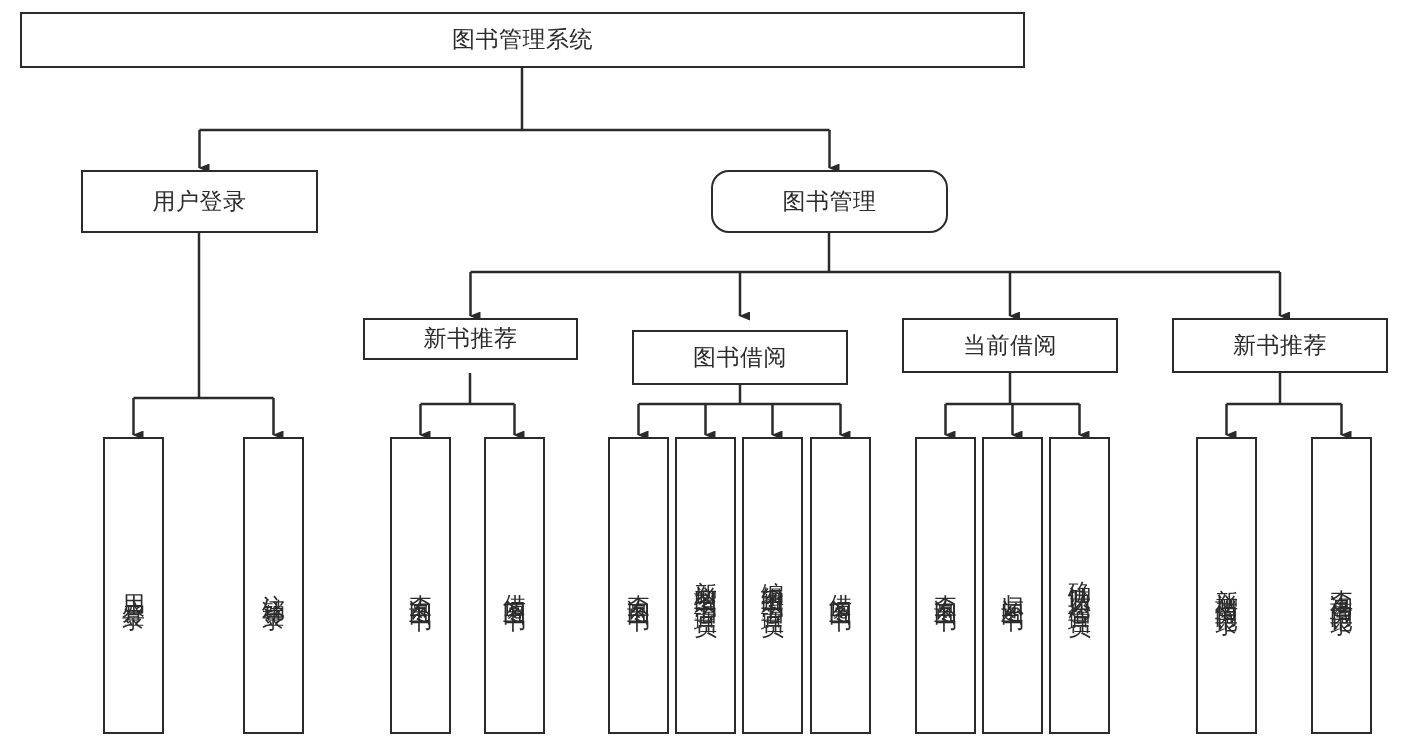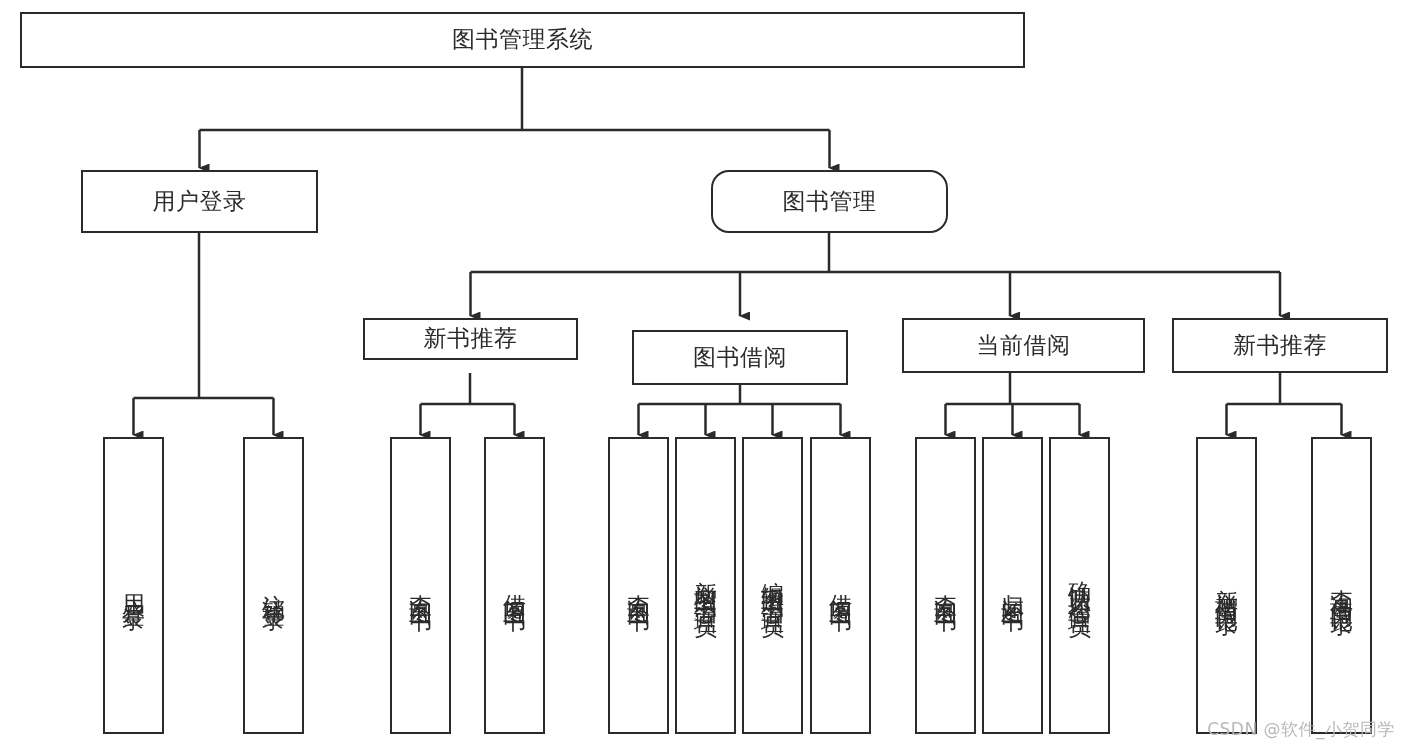--- a/index.html
+++ b/index.html
@@ -125,21 +125,21 @@
       </div>
       <div class="node horizontal" style="left: 711px; top: 170px; width: 237px; height: 63px; border-radius: 18px;">
         <span class="node-label">图书管理</span>
       </div>
       <div class="node horizontal" style="left: 363px; top: 318px; width: 215px; height: 42px;">
         <span class="node-label">新书推荐</span>
       </div>
       <div class="node horizontal" style="left: 632px; top: 318px; width: 216px; height: 55px; margin-top: 12px;">
         <span class="node-label">图书借阅</span>
       </div>
-      <div class="node horizontal" style="left: 902px; top: 318px; width: 243px; height: 55px;">
+      <div class="node horizontal" style="left: 902px; top: 318px; width: 216px; height: 55px;">
         <span class="node-label">当前借阅</span>
       </div>
       <div class="node horizontal" style="left: 1172px; top: 318px; width: 216px; height: 55px;">
         <span class="node-label">新书推荐</span>
       </div>
       <div class="node vertical" style="left: 103px; top: 437px; width: 61px; height: 297px;">
         <span class="node-label">用户登录</span>
       </div>
       <div class="node vertical" style="left: 243px; top: 437px; width: 61px; height: 297px;">
         <span class="node-label">注销登录</span>
@@ -172,14 +172,13 @@
         <span class="node-label">确认归还（管理员）</span>
       </div>
       <div class="node vertical" style="left: 1196px; top: 437px; width: 61px; height: 297px;">
         <span class="node-label">新增借阅记录</span>
       </div>
       <div class="node vertical" style="left: 1311px; top: 437px; width: 61px; height: 297px;">
         <span class="node-label">查询借阅记录</span>
       </div>
     </div>
 
-  <div class="watermark">CSDN @软件_小贺同学</div>
 </div>
 
 </body></html>

